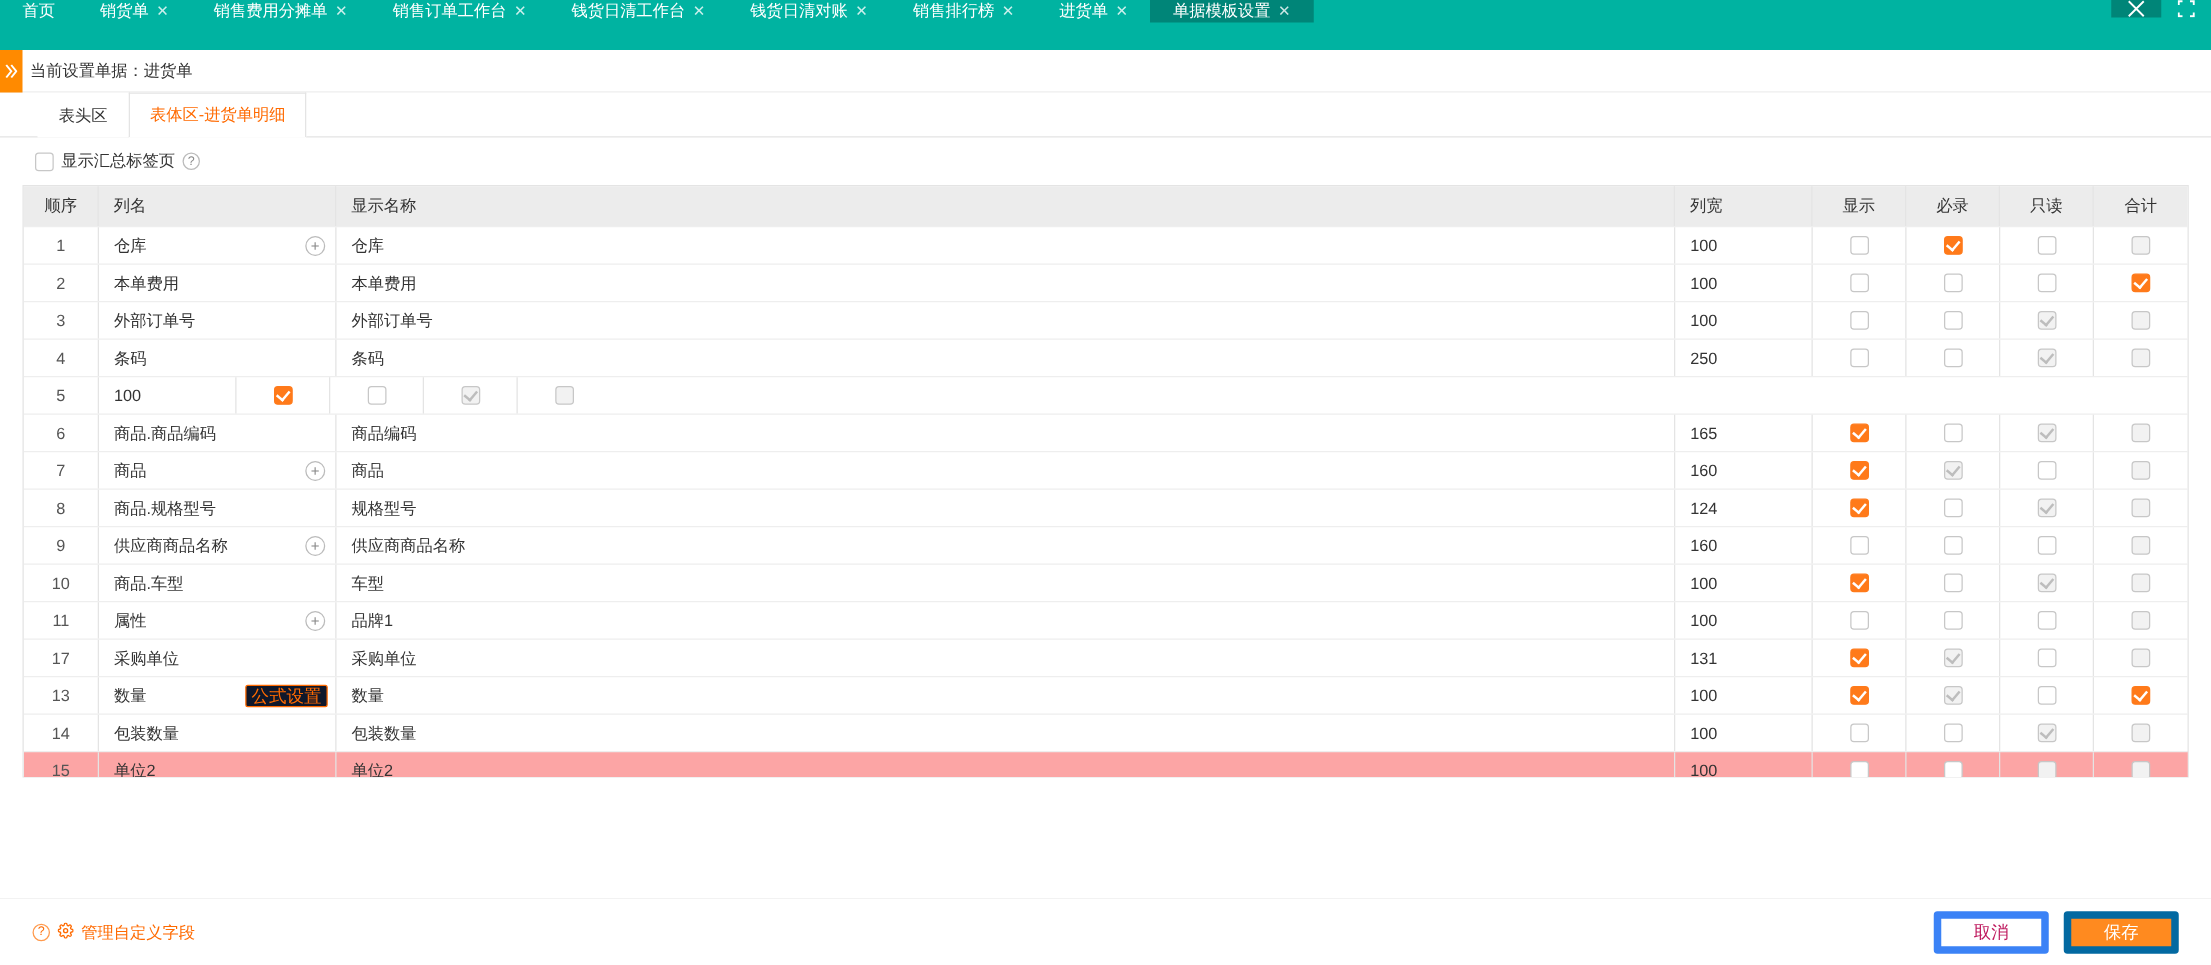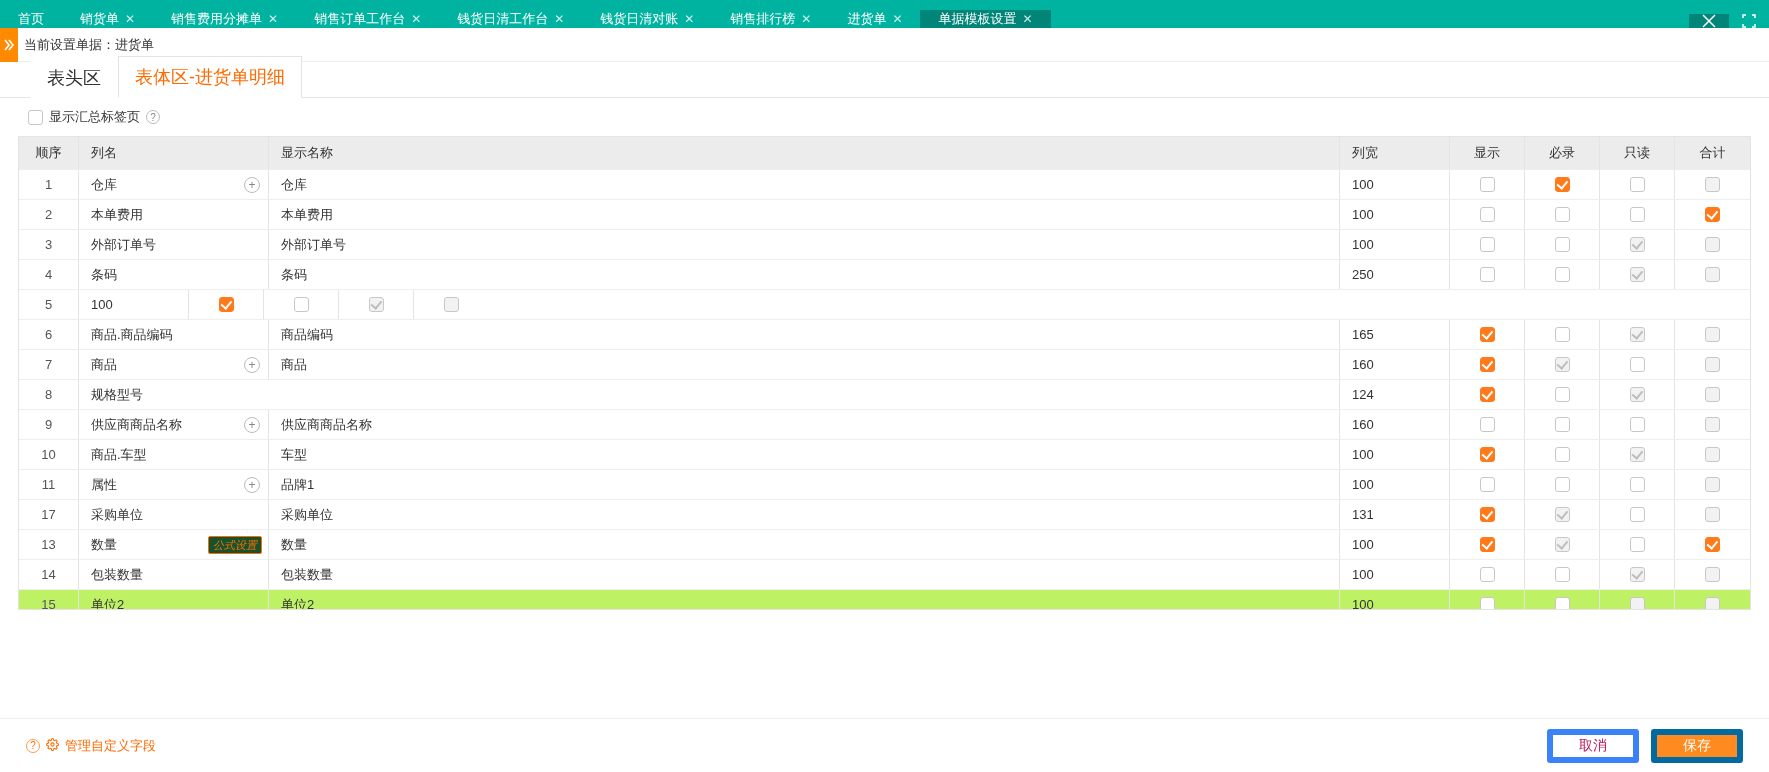--- a/index.html
+++ b/index.html
@@ -1,52 +1,52 @@
 <!DOCTYPE html>
 <html><head>
 <meta charset="utf-8">
 <style>
   * { box-sizing: border-box; }
   html, body { margin:0; padding:0; height:100%; font-family: "Microsoft YaHei", Arial, sans-serif; font-size:13px; color:#333; background:#fff; }
   
-  .tabstrip { height:28px; background:#00b3a1; display:flex; align-items:flex-end; color:#fff; position:relative; }
+  .tabstrip { height:40px; background:#00b3a1; display:flex; align-items:flex-start; color:#fff; position:relative; }
   .tabstrip .tab { display:flex; align-items:center; padding:0 18px; cursor:pointer; position:relative; white-space:nowrap; font-size:13px; }
   .tabstrip .tab.active { background:#008578; }
   .tabstrip .tab .close { margin-left:6px; font-size:12px; opacity:.8; }
   .tabstrip .spacer { flex:1; }
   .tabstrip .icon-btn { width:40px; display:flex; align-items:center; justify-content:center; cursor:pointer; }
   .tabstrip .icon-btn.cross { background:#008578; }
   
   .context-bar { display:flex; align-items:center; height:34px; border-bottom:1px solid #eee; }
   .context-bar .chevrons { width:18px; height:34px; background:#ff8a00; color:#fff; display:flex; align-items:center; justify-content:center; font-size:12px; cursor:pointer; }
   .context-bar .txt { padding-left:6px; font-size:13px; color:#333; }
   
   .subtabs { display:flex; align-items:flex-end; height:36px; padding-left:30px; border-bottom:1px solid #e4e4e4; }
-  .subtabs .stab { padding:8px 16px; cursor:pointer; font-size:18px; color:#333; border:1px solid transparent; border-bottom:none; position:relative; top:1px; background:#fff; }
+  .subtabs .stab { padding:8px 16px; cursor:pointer; font-size:13px; color:#333; border:1px solid transparent; border-bottom:none; position:relative; top:1px; background:#fff; }
   .subtabs .stab.active { color:#ff6a00; border-color:#e4e4e4; border-bottom:1px solid #fff; }
   
   .summary-row { padding:10px 28px; display:flex; align-items:center; gap:6px; font-size:13px; color:#333; }
   .summary-row .q { width:14px; height:14px; border:1px solid #bbb; border-radius:50%; display:inline-flex; align-items:center; justify-content:center; font-size:10px; color:#888; cursor:pointer; }
   
   .table-wrap { margin:0 18px; border:1px solid #e4e4e4; position:relative; }
   .thead { display:flex; background:#ececec; height:32px; align-items:center; font-weight:500; color:#333; }
   .thead > div, .trow > div { border-right:1px solid #e4e4e4; padding:0 12px; display:flex; align-items:center; height:100%; }
   .thead > div:last-child, .trow > div:last-child { border-right:none; }
   .col-seq    { width:60px; justify-content:center; }
   .col-name   { width:190px; position:relative; }
   .col-disp   { flex:1; }
   .col-width  { width:110px; }
   .col-c      { width:75px; justify-content:center; }
   .col-c.last { width:75px; }
   .tbody { max-height:440px; overflow-y:auto; }
   .trow { display:flex; height:30px; align-items:center; border-top:1px solid #eee; font-size:13px; color:#333; }
-  .trow.highlight { background:#bef264; }
+  .trow.highlight { background:#fca5a5; }
   .trow .col-seq { color:#555; }
   .trow .plus { position:absolute; right:8px; width:16px; height:16px; border:1px solid #bbb; border-radius:50%; display:flex; align-items:center; justify-content:center; font-size:12px; color:#888; cursor:pointer; background:#fff; }
-  .trow .formula-btn { position:absolute; right:6px; font-size:11px; color:#ff6a00; border:1px solid #ff6a00; border-radius:2px; padding:0 4px; cursor:pointer; background:#14532d; line-height:16px;font-style:italic; }
+  .trow .formula-btn { position:absolute; right:6px; font-size:14px; color:#ff6a00; border:1px solid #ff6a00; border-radius:2px; padding:0 4px; cursor:pointer; background:#0f172a; line-height:16px; }
   
   .cb { width:15px; height:15px; border:1px solid #c7c7c7; border-radius:3px; display:inline-flex; align-items:center; justify-content:center; background:#fff; cursor:pointer; }
   .cb.checked { background:#ff7a1a; border-color:#ff7a1a; }
   .cb.checked::after { content:""; width:5px; height:8px; border:solid #fff; border-width:0 2px 2px 0; transform:rotate(40deg) translate(-1px,-1px); }
   .cb.disabled { background:#f2f2f2; cursor:default; }
   .cb.disabled.checked { background:#f2f2f2; border-color:#c7c7c7; }
   .cb.disabled.checked::after { border-color:#bdbdbd; }
   
   .tbody::-webkit-scrollbar { width:12px; }
   .tbody::-webkit-scrollbar-thumb { background:#c9c9c9; border-radius:6px; }
@@ -281,20 +281,23 @@
         </div>
         <div class="col-c">
           <span class="cb"></span>
         </div>
         <div class="col-c last">
           <span class="cb disabled"></span>
         </div>
       </div>
       <div class="trow">
         <div class="col-seq">8</div>
+        <div class="col-name">
+          <span>商品.规格型号</span>
+        </div>
         <div class="col-disp">规格型号</div>
         <div class="col-width">124</div>
         <div class="col-c">
           <span class="cb checked"></span>
         </div>
         <div class="col-c">
           <span class="cb"></span>
         </div>
         <div class="col-c">
           <span class="cb checked disabled"></span>

